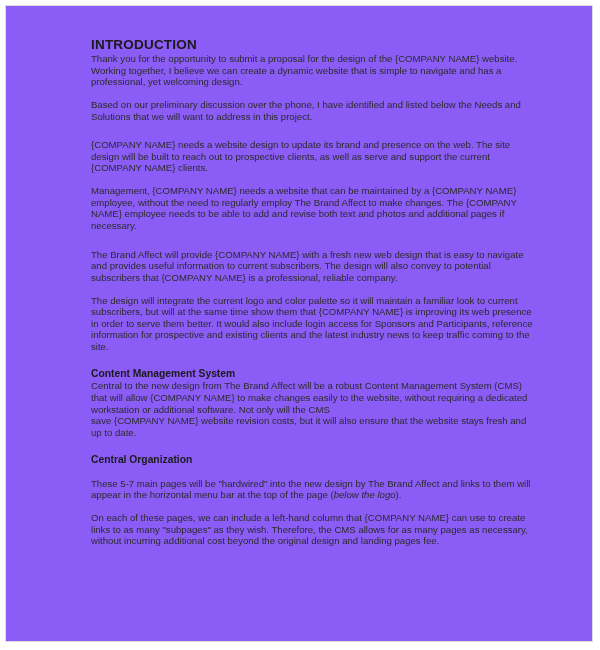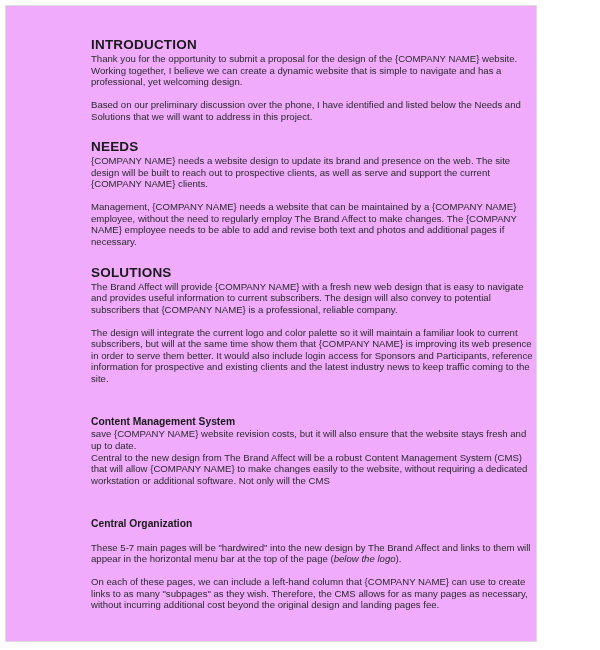--- a/index.html
+++ b/index.html
@@ -10,23 +10,23 @@
   body {
     width: 600px;
     height: 650px;
     font-family: "Liberation Sans", sans-serif;
     -webkit-font-smoothing: antialiased;
   }
   .page-sheet {
     position: absolute;
     left: 5px;
     top: 5px;
-    width: 532px;
+    width: 588px;
     height: 637px;
-    background: #f0abfc;
+    background: #8b5cf6;
     border: 1px solid #dcdcdc;
     box-sizing: border-box;
     overflow: hidden;
   }
   .doc-body {
     position: absolute;
     left: 85px;
     top: 31px;
     width: 444px;
   }
@@ -36,21 +36,21 @@
     color: #1a1a1a;
     letter-spacing: 0.2px;
     line-height: 15px;
     margin: 0 0 1px 0;
   }
   .sub-heading {
     font-size: 10.3px;
     font-weight: bold;
     color: #1a1a1a;
     line-height: 13px;
-    margin: 16px 0 0 0;
+    margin: 0 0 0 0;
   }
   p.para {
     font-size: 9.6px;
     line-height: 11.55px;
     color: #2b2b2b;
     margin: 0;
     text-align: left;
   }
   .gap-para { height: 11.5px; }
   .gap-section { height: 17px; }
@@ -63,37 +63,35 @@
 <div class="page-sheet">
   <div class="doc-body">
 
     <h2 class="section-heading">INTRODUCTION</h2>
     <p class="para">Thank you for the opportunity to submit a proposal for the design of the {COMPANY NAME} website.  Working together, I believe we can create a dynamic website that is simple to navigate and has a professional, yet welcoming design.</p>
     <div class="gap-para"></div>
     <p class="para">Based on our preliminary discussion over the phone, I have identified and listed below the Needs and Solutions that we will want to address in this project.</p>
 
     <div class="gap-section"></div>
 
-    <h2 class="section-heading">NEEDS</h2>
     <p class="para">{COMPANY NAME} needs a website design to update its brand and presence on the web.  The site design will be built to reach out to prospective clients, as well as serve and support the current {COMPANY NAME} clients.</p>
     <div class="gap-para"></div>
     <p class="para">Management, {COMPANY NAME} needs a website that can be maintained by a {COMPANY NAME} employee, without the need to regularly employ The Brand Affect to make changes.  The {COMPANY NAME} employee needs to be able to add and revise both text and photos and additional pages if necessary.</p>
 
     <div class="gap-section"></div>
 
-    <h2 class="section-heading">SOLUTIONS</h2>
     <p class="para">The Brand Affect will provide {COMPANY NAME} with a fresh new web design that is easy to navigate and provides useful information to current subscribers.  The design will also convey to potential subscribers that {COMPANY NAME} is a professional, reliable company.</p>
     <div class="gap-para"></div>
     <p class="para">The design will integrate the current logo and color palette so it will maintain a familiar look to current subscribers, but will at the same time show them that {COMPANY NAME} is improving its web presence in order to serve them better.  It would also include login access for Sponsors and Participants, reference information for prospective and existing clients and the latest industry news to keep traffic coming to the site.</p>
 
     <div class="gap-subsection"></div>
 
     <h3 class="sub-heading">Content Management System</h3>
+    <p class="para">Central to the new design from The Brand Affect will be a robust Content Management System (CMS) that will allow {COMPANY NAME} to make changes easily to the website, without requiring a dedicated workstation or additional software.  Not only will the CMS</p>
     <p class="para">save {COMPANY NAME} website revision costs, but it will also ensure that the website stays fresh and up to date.</p>
-    <p class="para">Central to the new design from The Brand Affect will be a robust Content Management System (CMS) that will allow {COMPANY NAME} to make changes easily to the website, without requiring a dedicated workstation or additional software.  Not only will the CMS</p>
 
     <div class="gap-subsection"></div>
 
     <h3 class="sub-heading">Central Organization</h3>
     <div class="gap-para"></div>
     <p class="para"><span>These 5-7 main pages will be "hardwired" into the new design by The Brand Affect and links to them will appear in the horizontal menu bar at the top of the page (</span><em class="ital">below the logo</em><span>).</span></p>
     <div class="gap-para"></div>
     <p class="para">On each of these pages, we can include a left-hand column that {COMPANY NAME} can use to create links to as many "subpages" as they wish.  Therefore, the CMS allows for as many pages as necessary, without incurring additional cost beyond the original design and landing pages fee.</p>
 
   </div>

